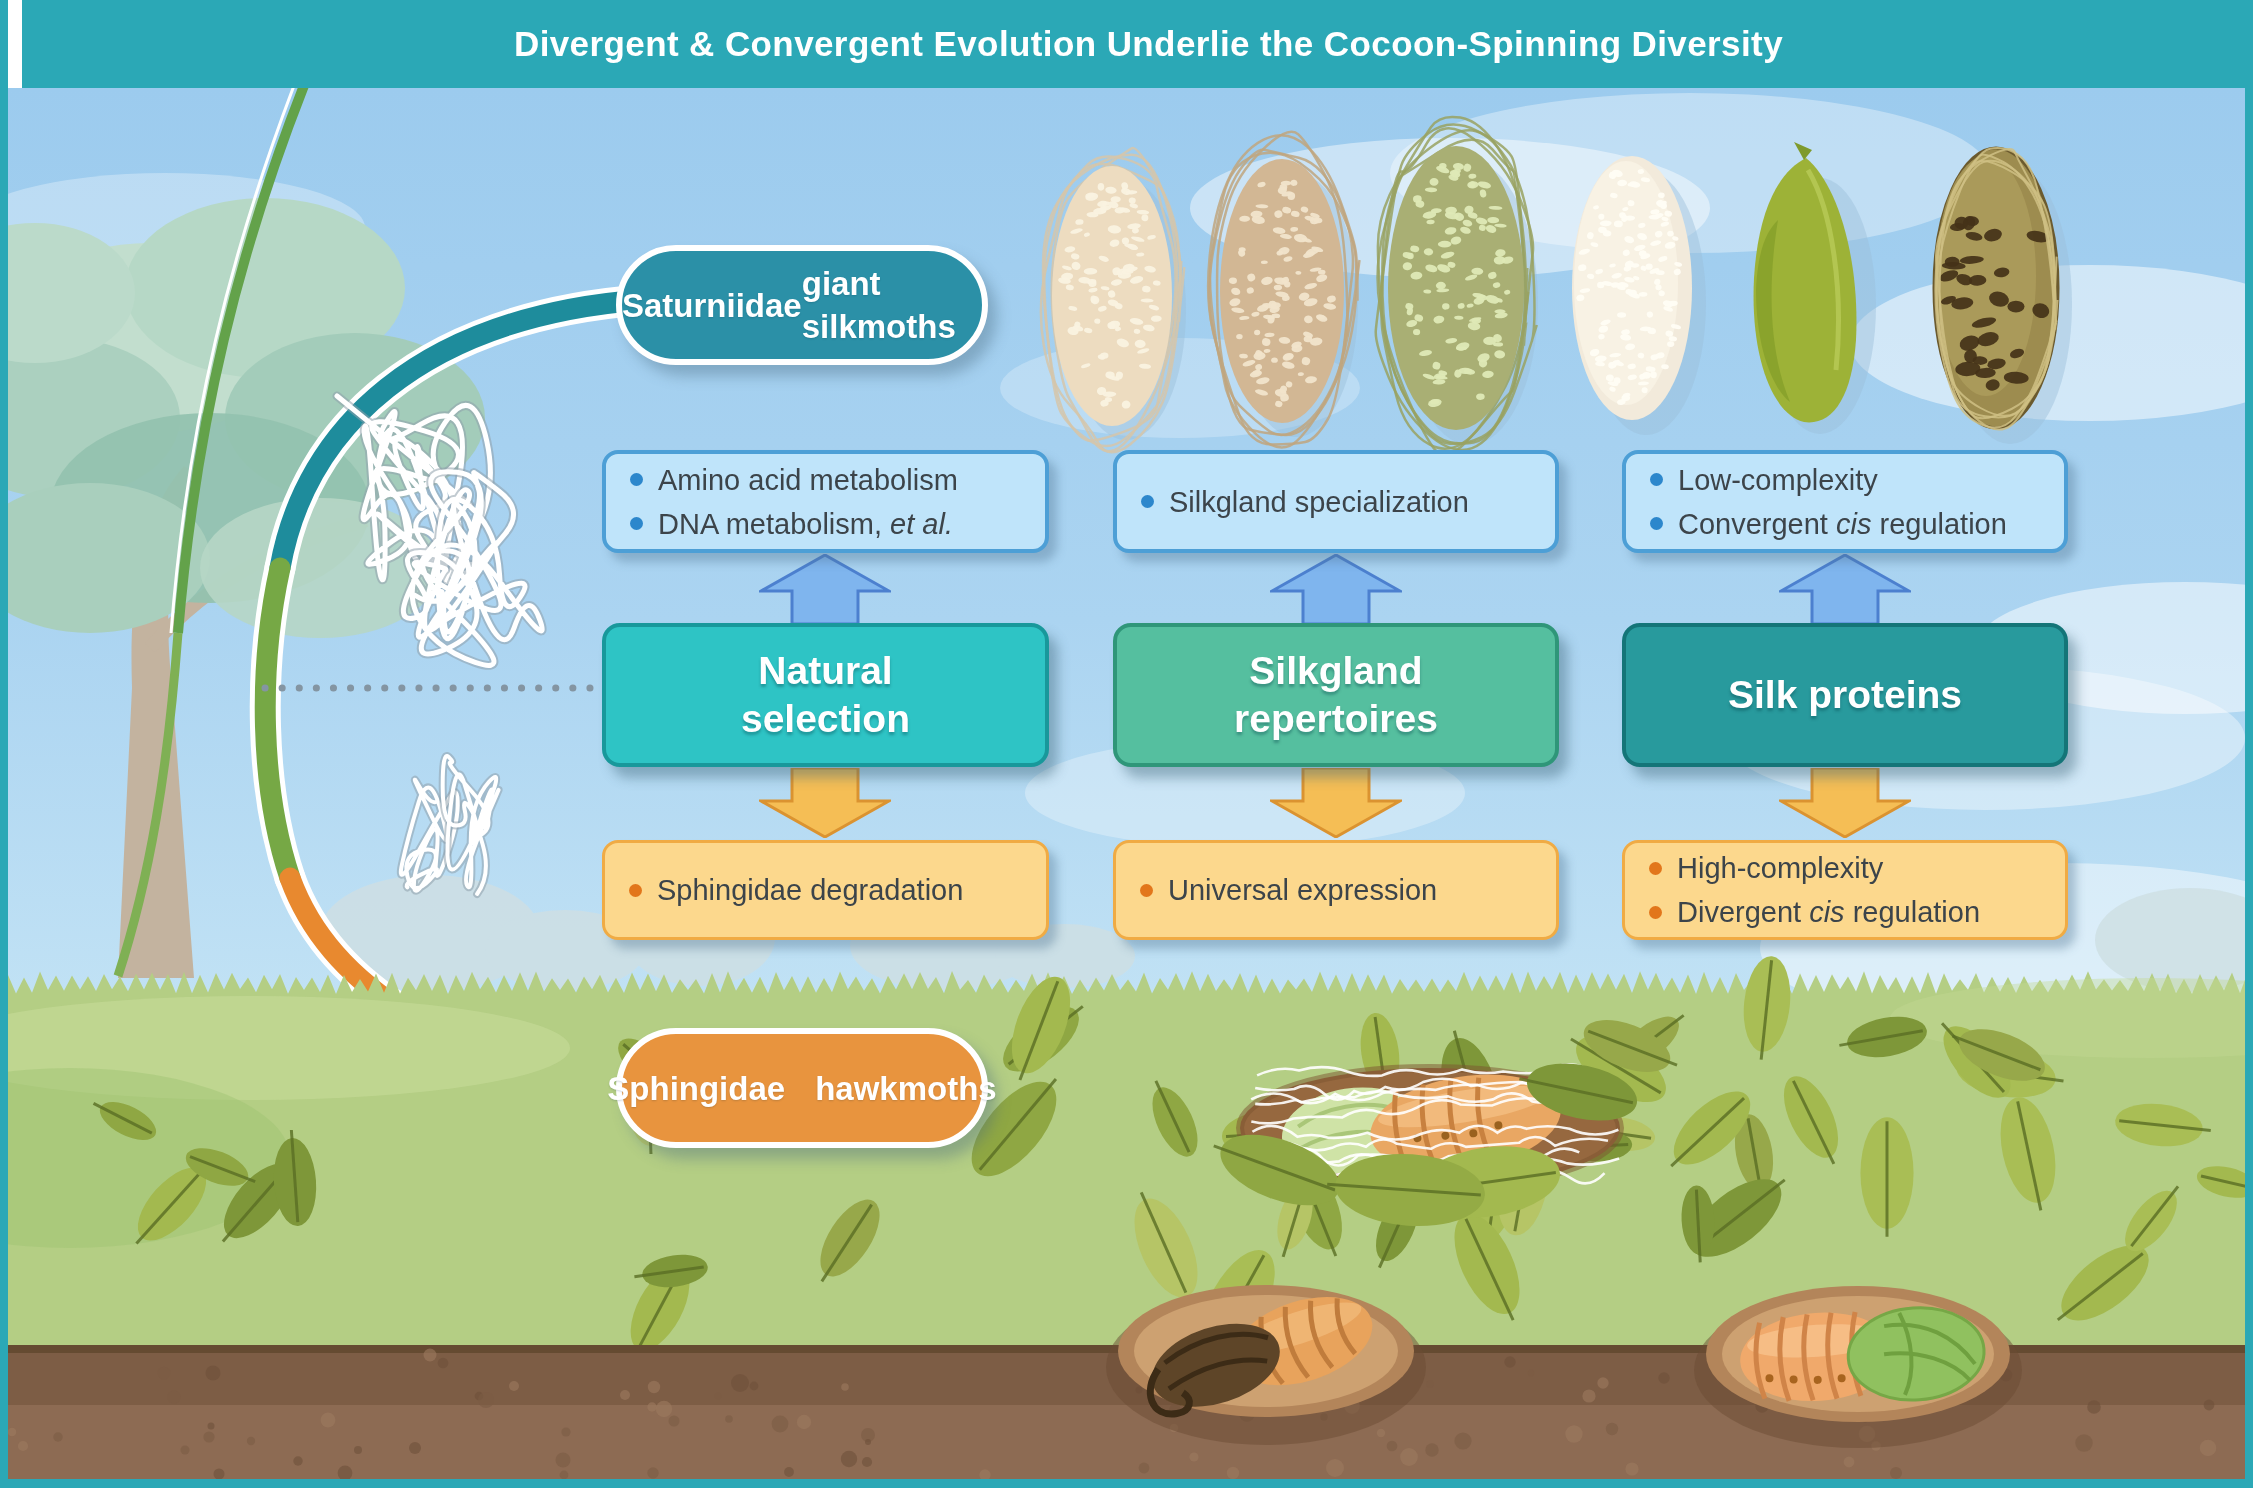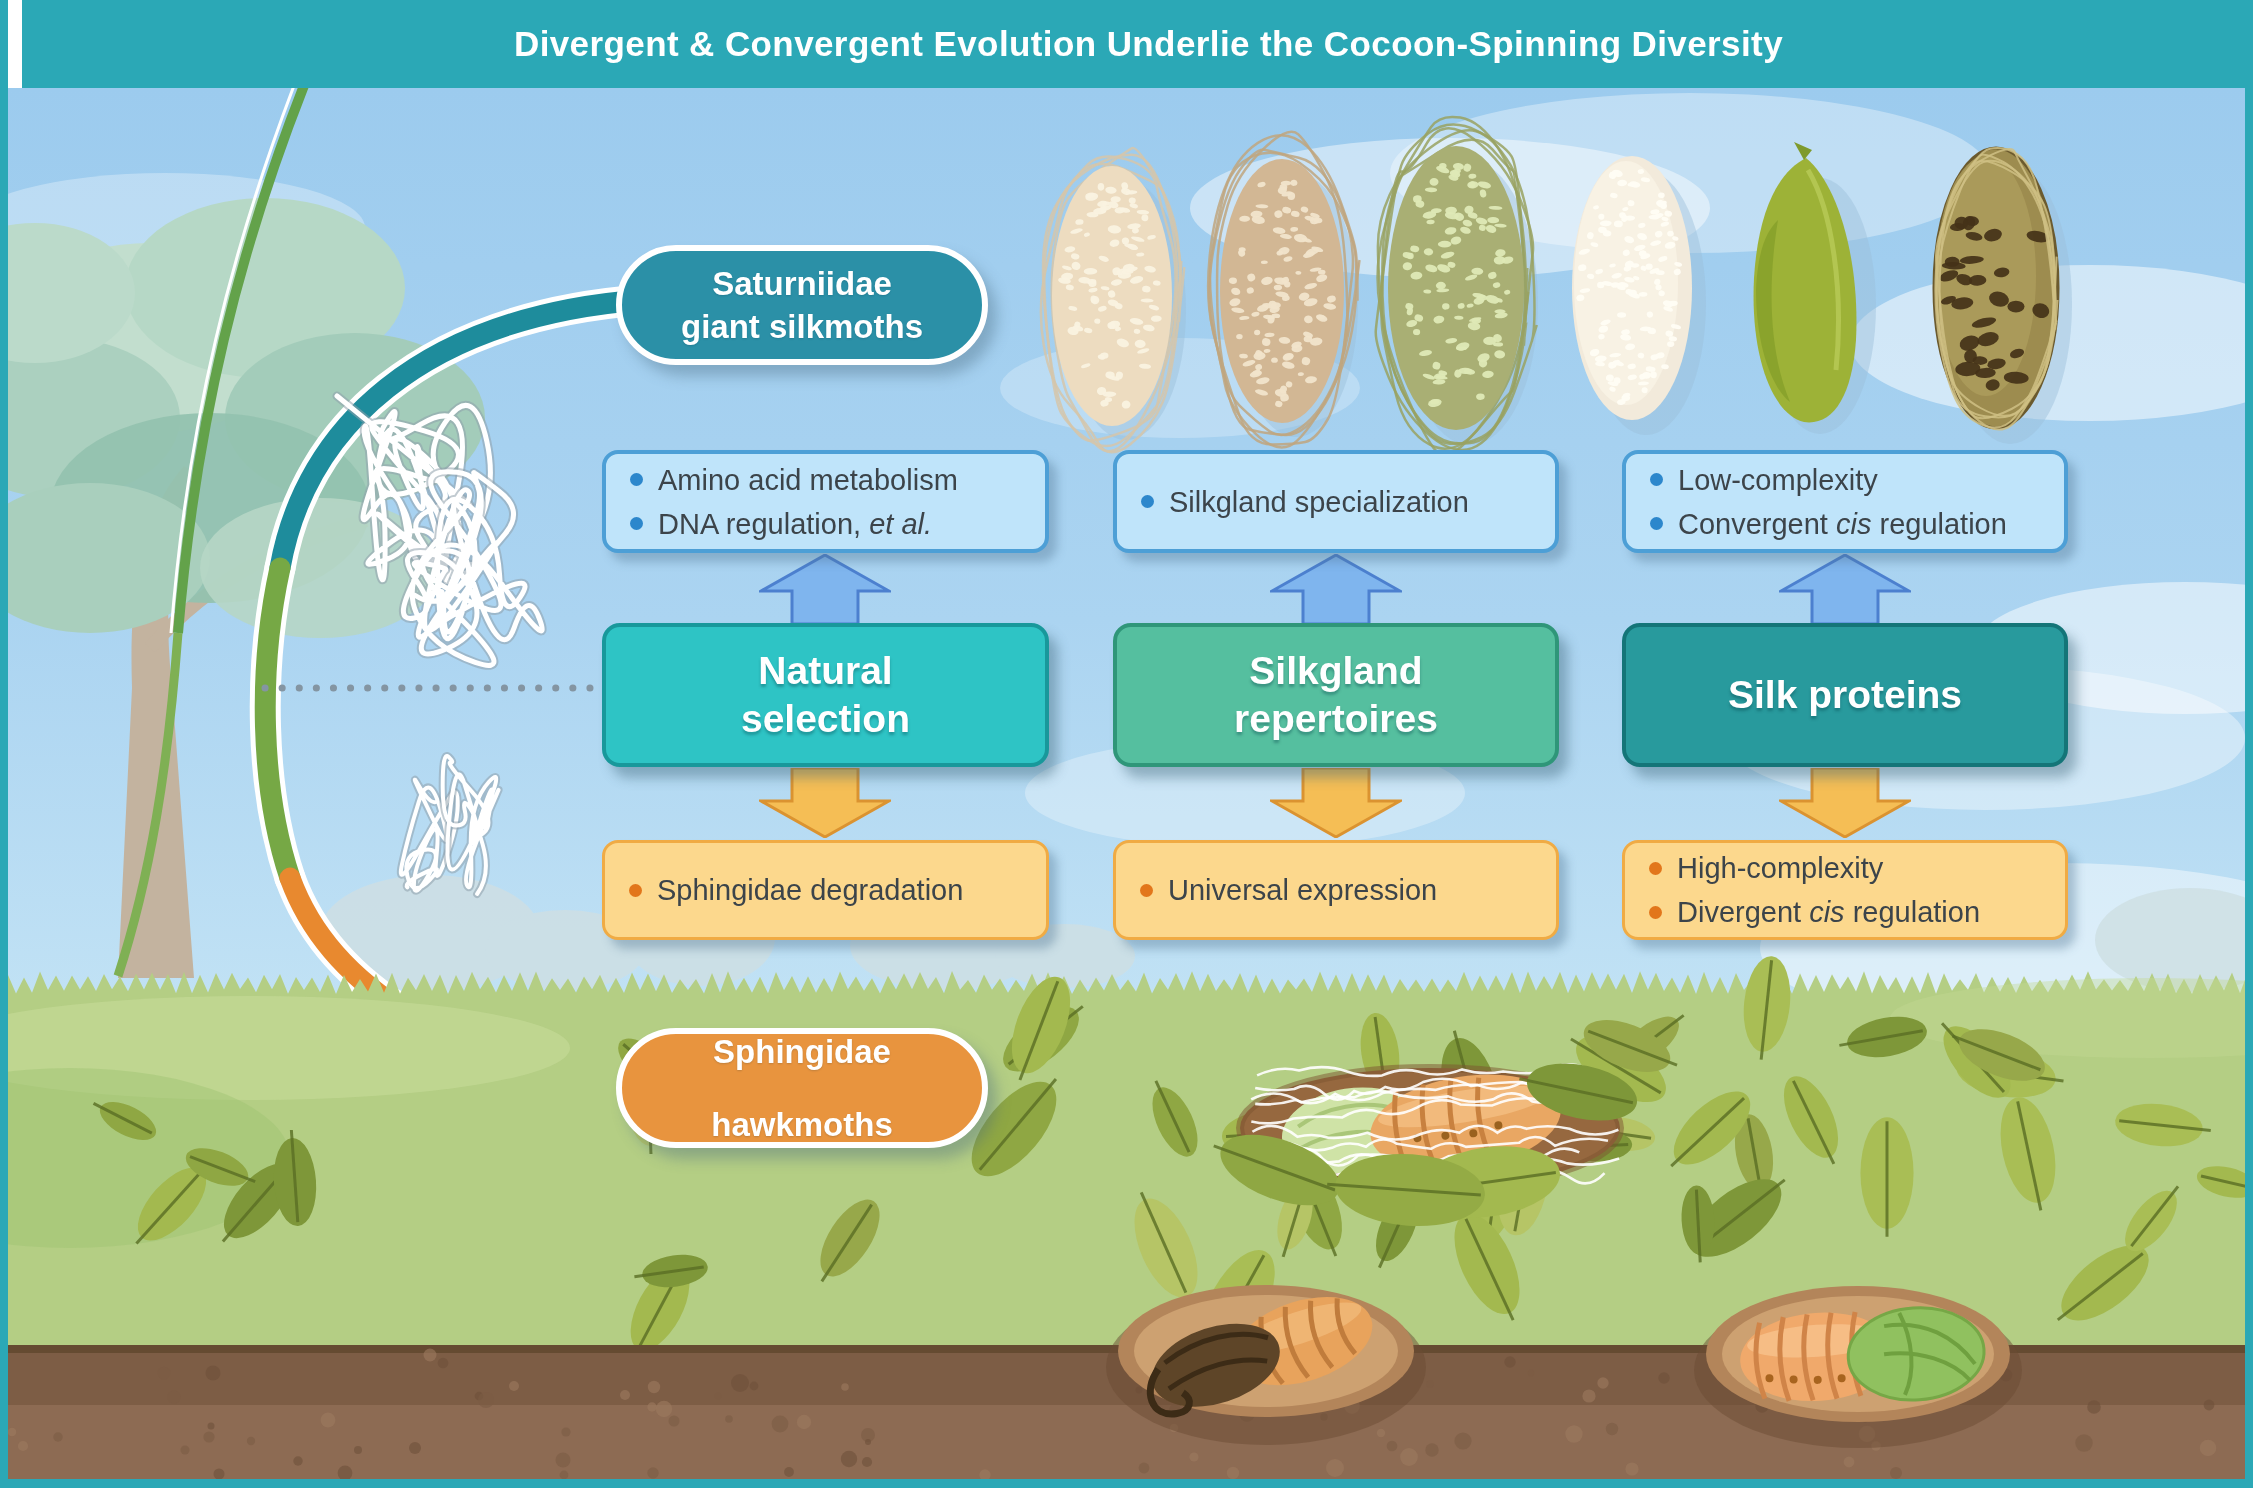--- a/index.html
+++ b/index.html
@@ -13,21 +13,21 @@
   .scene{position:absolute;top:88px;left:0;width:2253px;height:1400px;
          background:linear-gradient(180deg,#9CCBEE 0%,#ABD4F1 38%,#C3E3F5 68%,#CFE9F7 100%);}
   svg.backdrop{position:absolute;top:0;left:0;display:block;}
   
   .edge{position:absolute;background:#2BA8B6;z-index:45;}
   .edge-left{left:0;top:0;width:8px;height:1488px;}
   .edge-right{right:0;top:0;width:8px;height:1488px;}
   .edge-bottom{left:0;bottom:0;width:2253px;height:9px;}
   
   .pill{position:absolute;width:372px;height:120px;box-sizing:border-box;border:6px solid #ffffff;
-        border-radius:64px;display:flex;flex-direction:column;align-items:center;justify-content:center;
+        border-radius:64px;display:flex;flex-direction:row;align-items:center;justify-content:center;
         color:#fff;font-weight:bold;font-size:33px;line-height:43px;z-index:20;
         box-shadow:9px 11px 14px rgba(70,105,125,.38);text-shadow:0 1px 2px rgba(0,40,60,.18);}
   .pill-saturniidae{left:616px;top:157px;background:#2B90A7;}
   .pill-sphingidae{left:616px;top:940px;background:#E8943E;gap:30px;}
   
   .col-box{position:absolute;box-sizing:border-box;z-index:10;}
   .info-box{display:flex;flex-direction:column;justify-content:center;gap:4px;
             border-radius:16px;padding:8px 16px 8px 24px;
             box-shadow:8px 9px 10px rgba(80,115,145,.38);}
   .info-blue{background:#BFE4FA;border:4px solid #4D9FD6;}
@@ -1058,21 +1058,21 @@
       <span>hawkmoths</span>
     </div>
 
     <div class="col-box info-box info-blue" style="left:602px;top:362px;width:447px;height:103px;">
         <div class="bullet-row">
           <span class="bullet"></span>
           <span class="bullet-text"><span>Amino acid metabolism</span></span>
         </div>
         <div class="bullet-row">
           <span class="bullet"></span>
-          <span class="bullet-text"><span>DNA regulation, </span><i>et al.</i></span>
+          <span class="bullet-text"><span>DNA metabolism, </span><i>et al.</i></span>
         </div>
       </div>
     <svg class="arrow" style="left:759px;top:466px" width="132" height="70" viewBox="0 0 132 70">
       <polygon points="66,1 130,37 99,37 99,70 33,70 33,37 2,37" fill="#7FB5EE" stroke="#4C80CF" stroke-width="3"></polygon>
     </svg>
     <div class="col-box mid-box mid-c0" style="left:602px;top:535px;width:447px;height:144px;">
       <span class="mid-line">Natural</span>
       <span class="mid-line">selection</span>
     </div>
     <svg class="arrow" style="left:759px;top:680px" width="132" height="70" viewBox="0 0 132 70">

